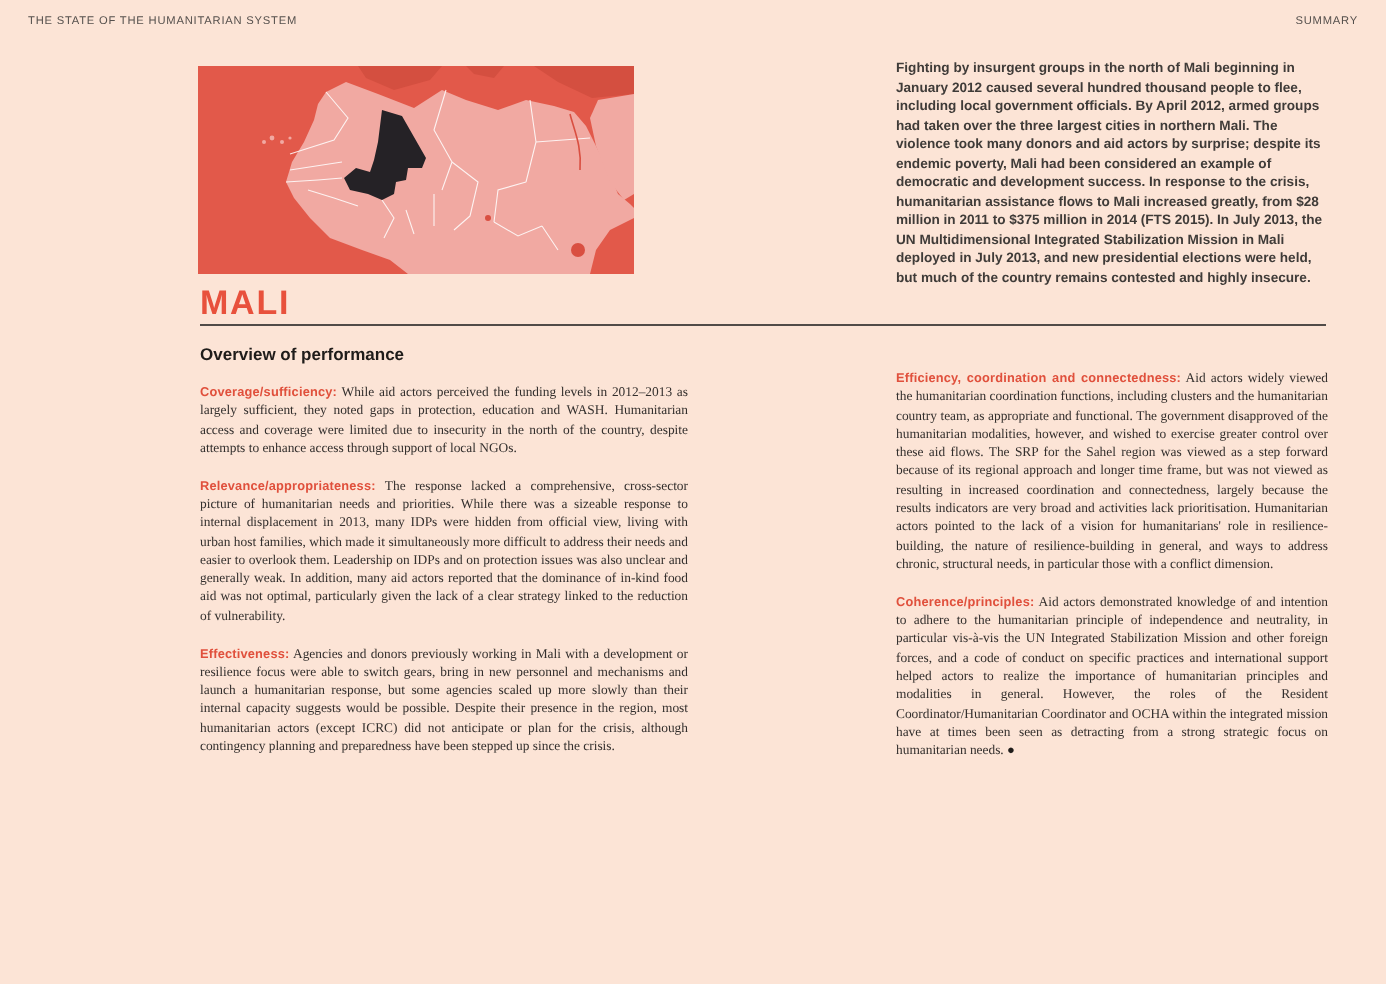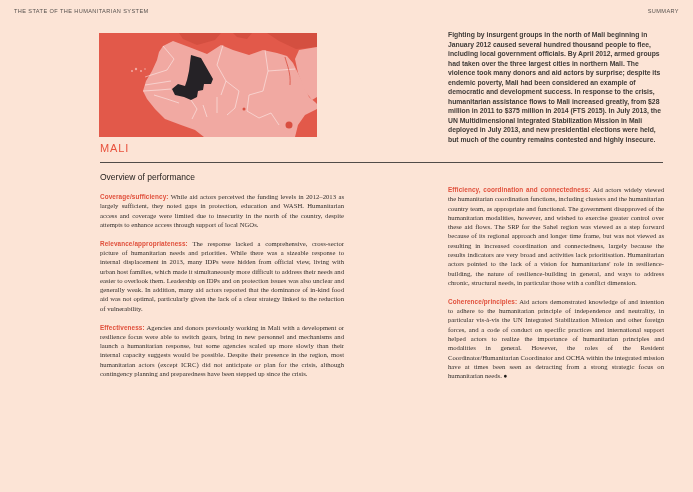--- a/index.html
+++ b/index.html
@@ -15,38 +15,38 @@
     display:flex;justify-content:space-between;
     font-size:5.6px;letter-spacing:.4px;color:#55504d;
     text-transform:uppercase;
   }
   
   .map-wrap{position:absolute;left:99px;top:33px;width:218px;height:104px;}
   .map-wrap svg{display:block;}
   
   .country-title{
     position:absolute;left:100px;top:142px;
-    font-size:11px;font-weight:normal;letter-spacing:.9px;
+    font-size:17px;font-weight:bold;letter-spacing:.9px;
     color:#e8513c;
   }
   
   .rule{
     position:absolute;left:100px;top:162px;width:563px;height:1.3px;
     background:#514b48;
   }
   
   .intro{
     position:absolute;left:448px;top:30px;width:218px;
     font-size:6.8px;font-weight:bold;line-height:9.55px;
     color:#3f3b38;text-align:left;
   }
   
   .overview-heading{
     position:absolute;left:100px;top:172px;
-    font-size:8.5px;font-weight:normal;color:#1f1c1a;text-align:center;
+    font-size:8.5px;font-weight:bold;color:#1f1c1a;text-align:center;
   }
   
   .col{
     position:absolute;
     font-family:"Liberation Serif", serif;
     font-size:6.7px;line-height:9.3px;color:#332f2d;
     text-align:justify;
   }
   .col-left{left:100px;top:192px;width:244px;}
   .col-right{left:448px;top:185px;width:216px;}

